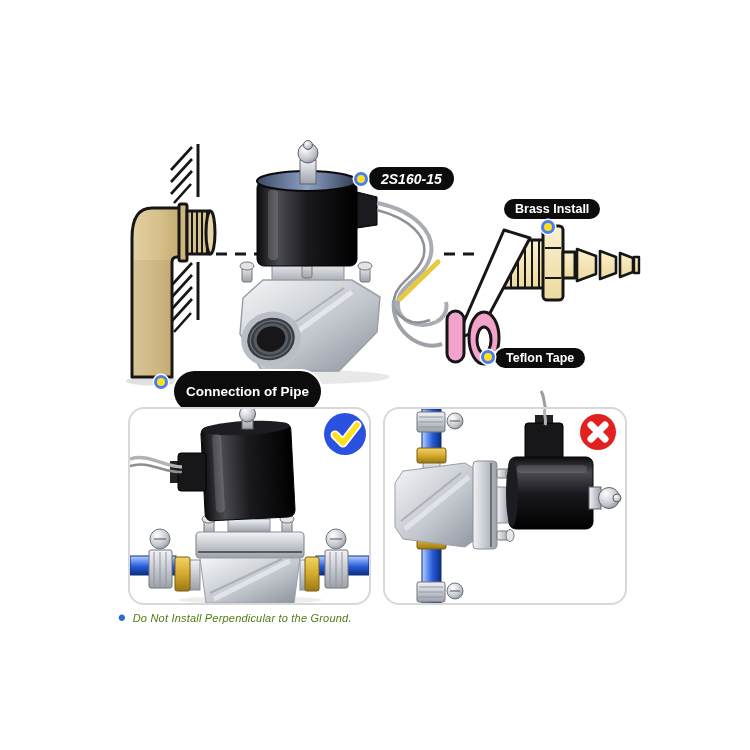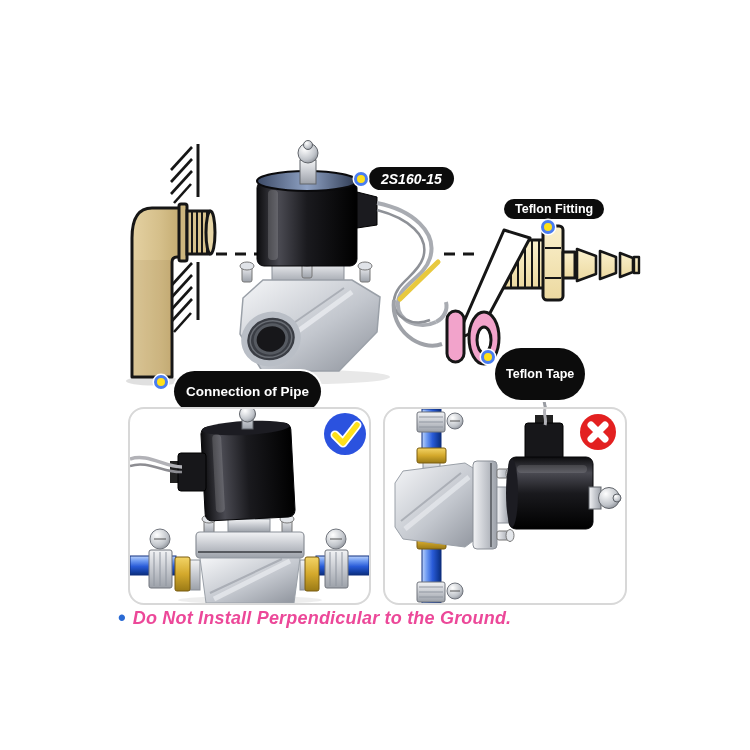--- a/index.html
+++ b/index.html
@@ -11,21 +11,21 @@
   .abs { position:absolute; }
 
   
   .pill {
     position:absolute; background:#0c0c0c; color:#ffffff; border-radius:999px;
     display:flex; align-items:center; justify-content:center;
     font-weight:bold; white-space:nowrap; box-shadow:0 0 0 2px #ffffff;
   }
   #pill-model      { left:369px; top:167px; height:23px; padding:0 12px; font-size:14px;font-style:italic; }
   #pill-brass      { left:504px; top:199px; height:20px; padding:0 11px; font-size:12.5px; }
-  #pill-teflon     { left:495px; top:348px; height:20px; padding:16px 11px; font-size:12.5px; }
+  #pill-teflon     { left:495px; top:348px; height:20px; padding:0 11px; font-size:12.5px; }
   #pill-connection { left:174px; top:371px; height:41px; padding:0 12px; font-size:13.5px; }
 
   
   .dot {
     position:absolute; width:8px; height:8px; border-radius:50%;
     background:#ffe11a; border:3px solid #4a7df0; box-shadow:0 0 0 1.5px #ffffff;
   }
   #dot-model      { left:354px; top:172px; }
   #dot-brass      { left:541px; top:220px; }
   #dot-teflon     { left:481px; top:350px; }
@@ -38,21 +38,21 @@
   }
   #panel-correct   { left:128px; width:243px; }
   #panel-incorrect { left:383px; width:244px; }
   .badge { position:absolute; }
   #badge-check { right:3px; top:4px;  width:42px; height:42px; }
   #badge-x     { right:9px; top:5px;  width:36px; height:36px; }
 
   
   .caption { position:absolute; left:118px; top:607px; display:flex; align-items:center; gap:7px; }
   .caption .bullet { color:#2a6ad4; font-size:22px; line-height:22px; font-weight:bold; }
-  .caption .text   { color:#ec4899; font-size:18px; font-style:italic; font-weight:bold; letter-spacing:.2px; }
+  .caption .text   { color:#4d7c0f; font-size:11px; font-style:italic; font-weight:normal; letter-spacing:.2px; }
 </style>
 </head>
 <body>
 
 <div class="stage">
 
   <svg class="abs" style="left:0;top:0" width="750" height="410" viewBox="0 0 750 410">
     <defs>
       <linearGradient id="tanG" x1="0" y1="0" x2="1" y2="0">
         <stop offset="0" stop-color="#e4d1a2"></stop>
@@ -191,21 +191,21 @@
       </g>
     </g>
 
     <path d="M541,391 C545,397 543,402 546,409" stroke="#9a9da3" stroke-width="3" fill="none"></path>
   </svg>
 
   <div class="pill" id="pill-model">
     <span>2S160-15</span>
   </div>
   <div class="pill" id="pill-brass">
-    <span>Teflon Fitting</span>
+    <span>Brass Install</span>
   </div>
   <div class="pill" id="pill-teflon">
     <span>Teflon Tape</span>
   </div>
   <div class="pill" id="pill-connection">
     <span>Connection of Pipe</span>
   </div>
 
   <span class="dot" id="dot-model"></span>
   <span class="dot" id="dot-brass"></span>

